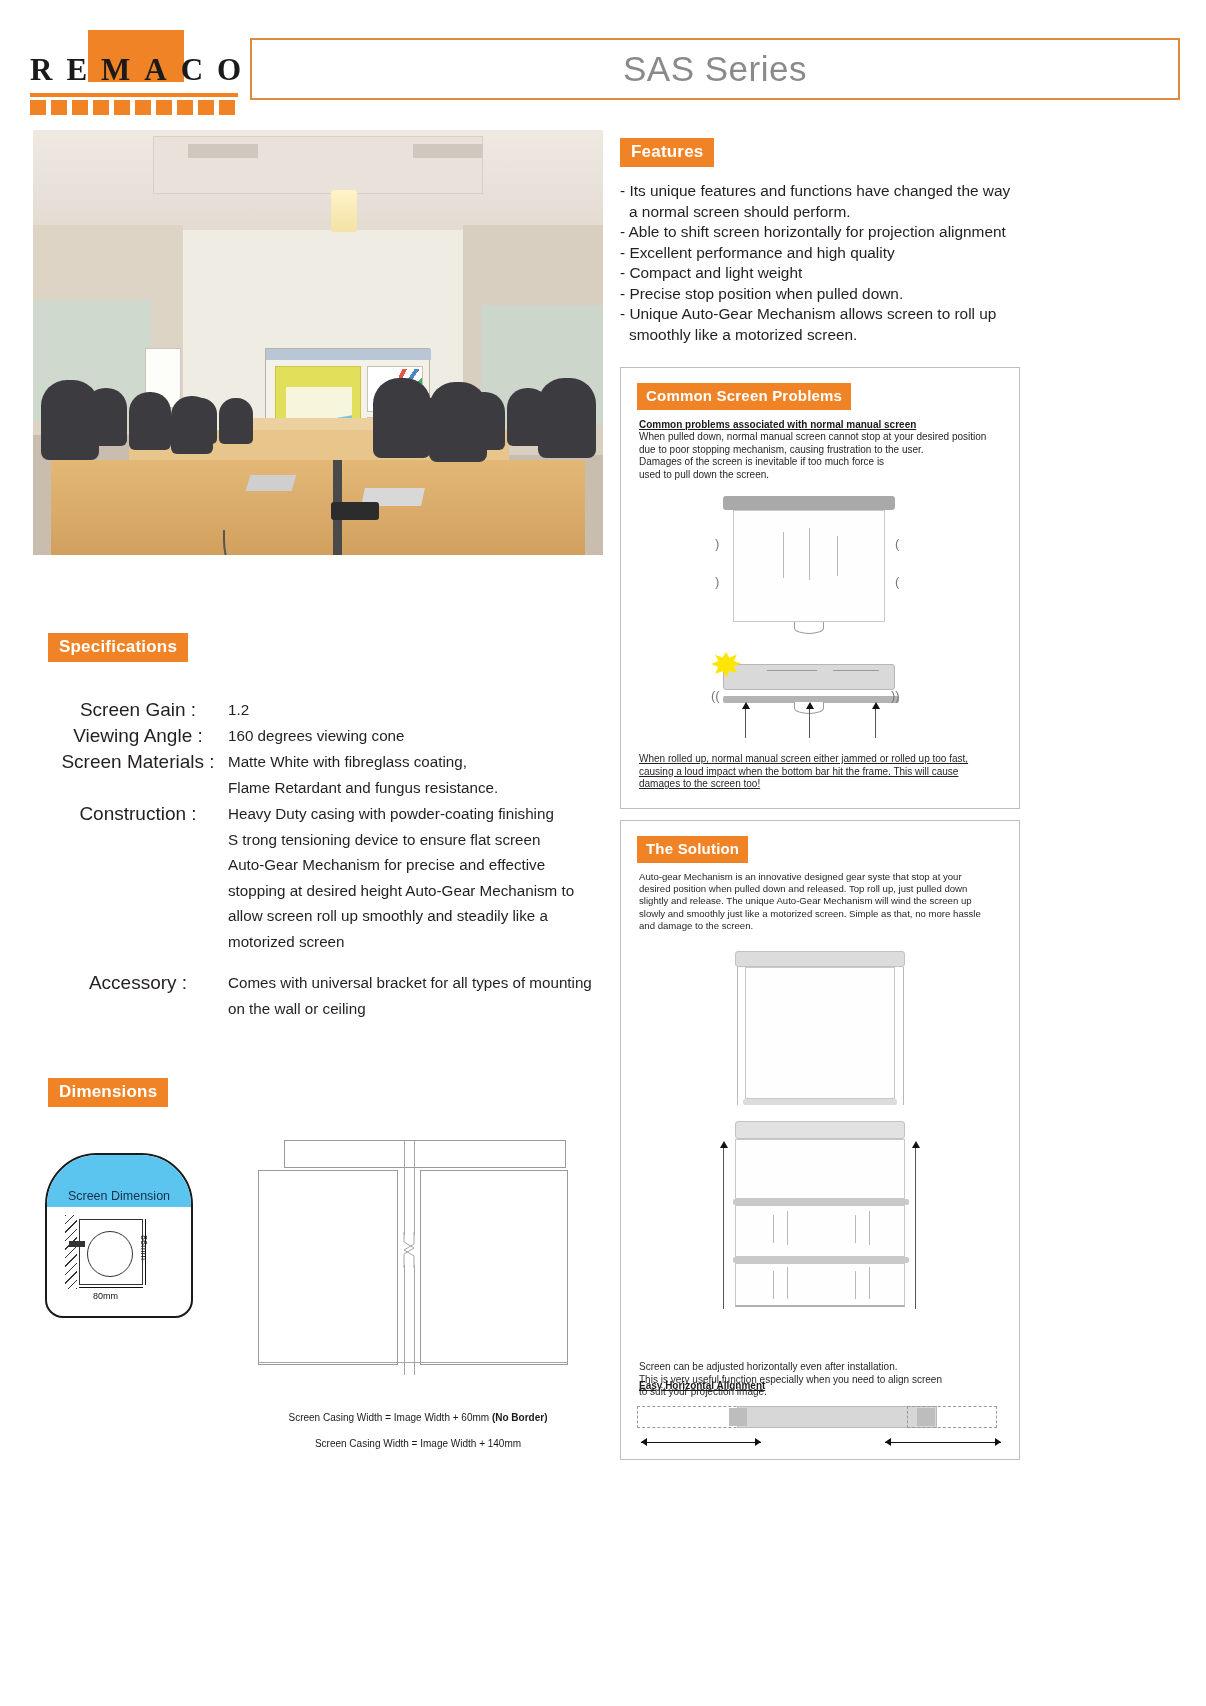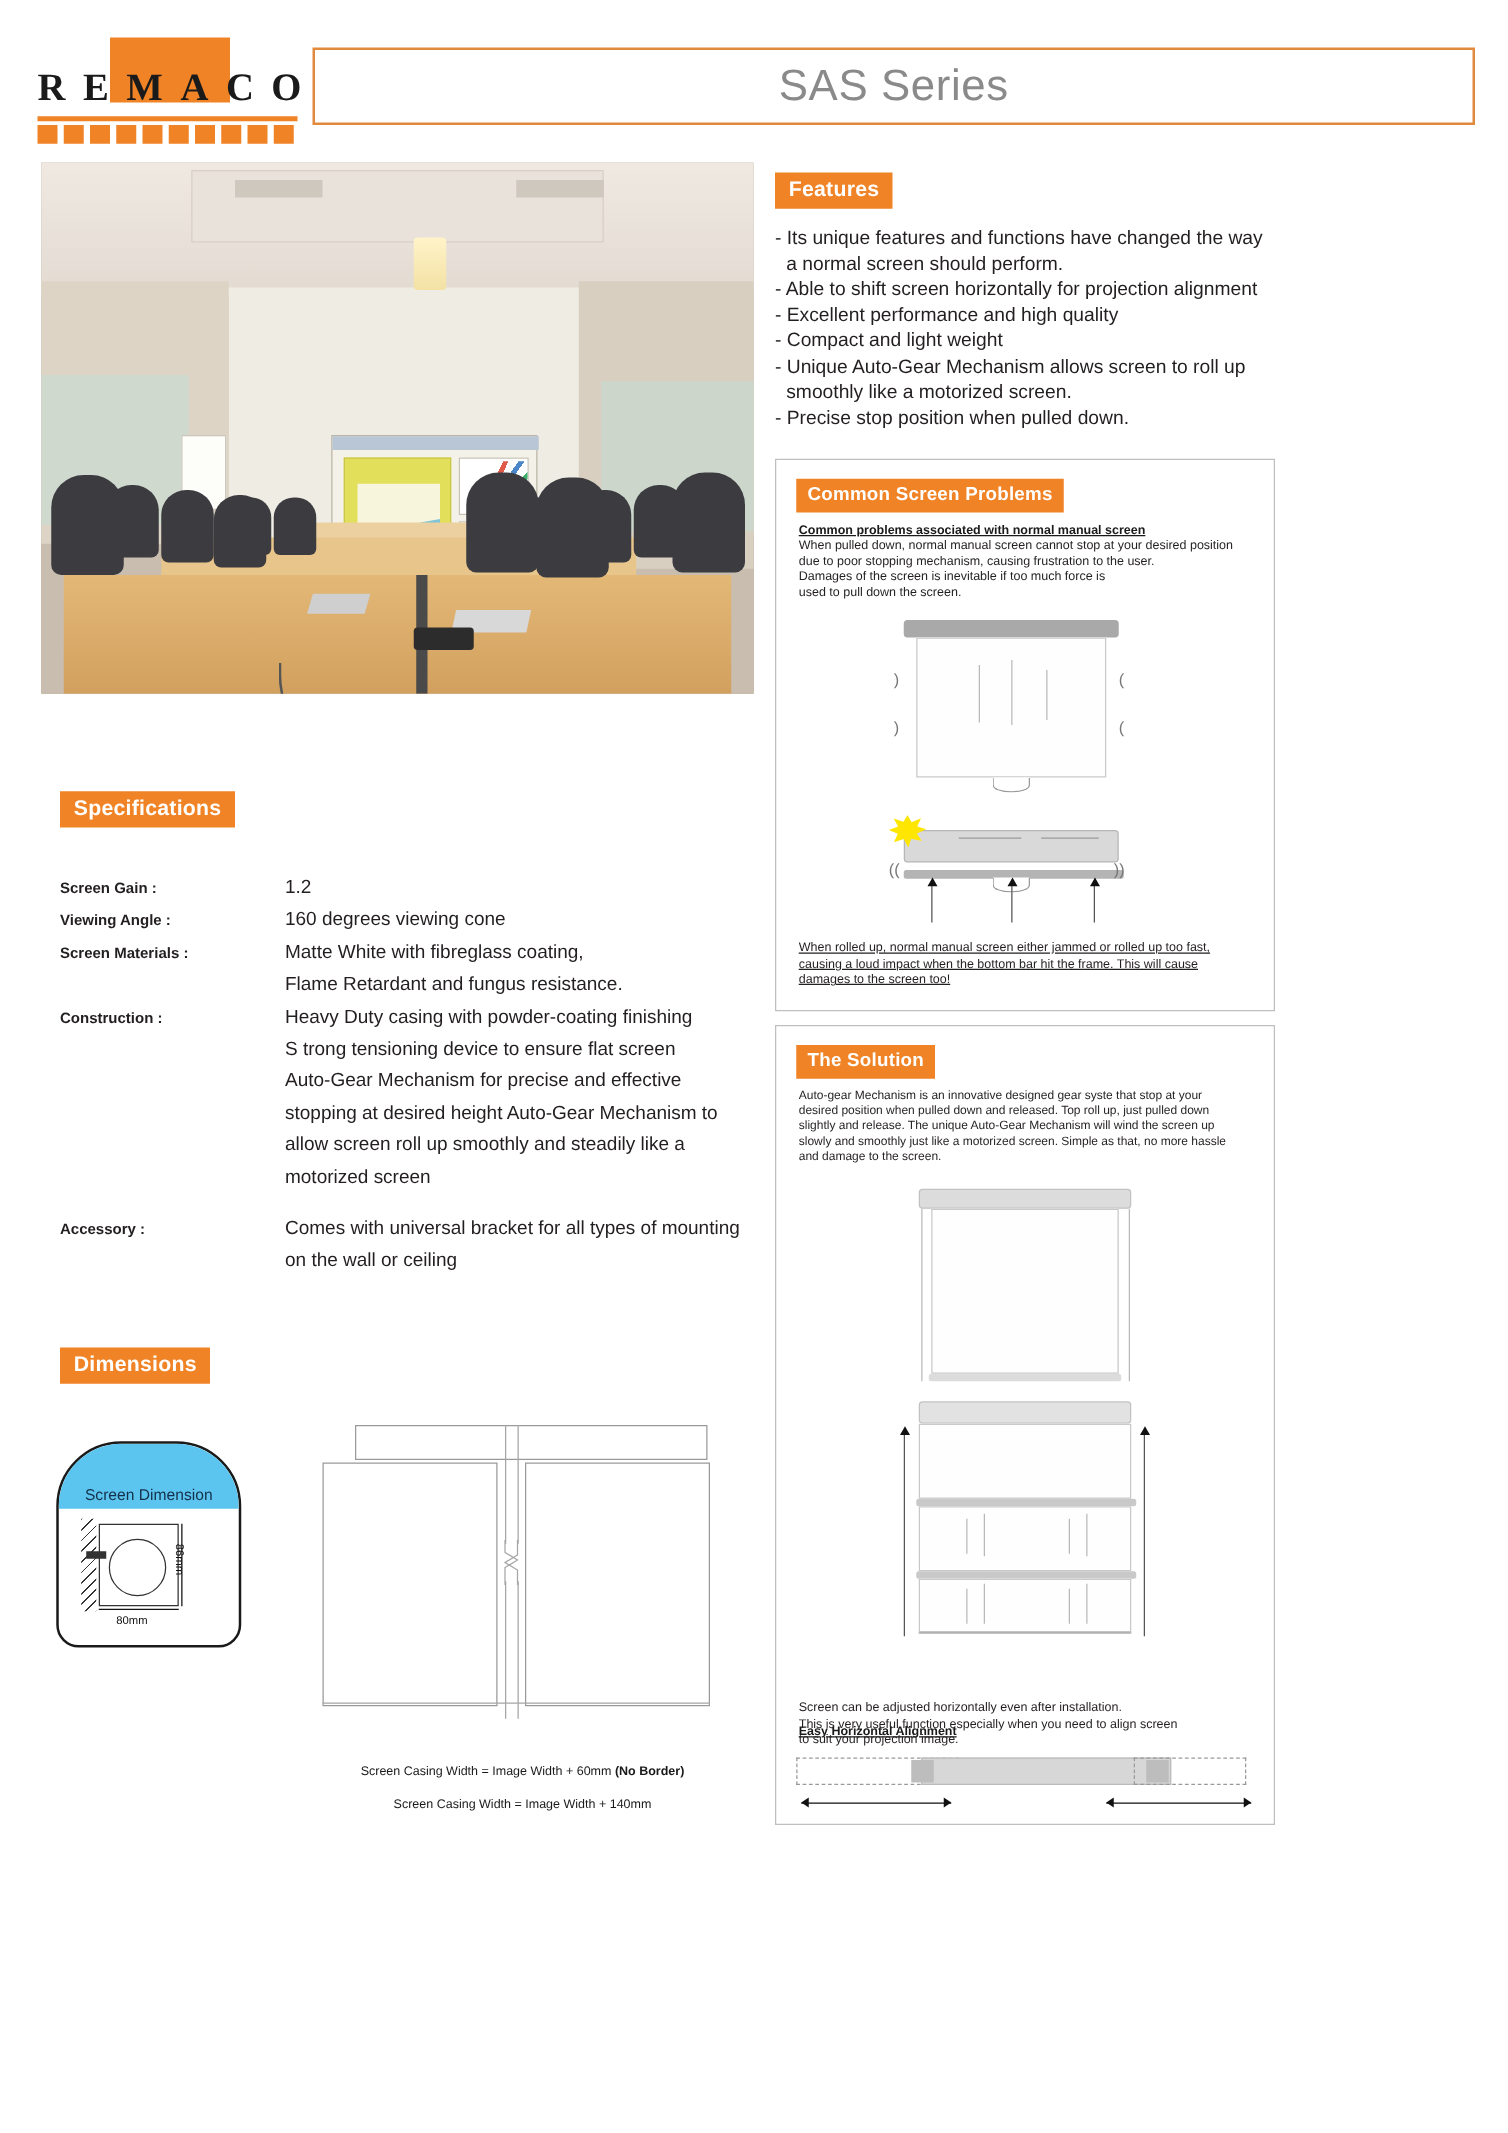--- a/index.html
+++ b/index.html
@@ -151,21 +151,21 @@
     clip-path: polygon(50% 0,61% 22%,86% 10%,76% 35%,100% 44%,75% 57%,88% 80%,60% 73%,52% 100%,40% 74%,14% 84%,24% 58%,0 46%,25% 35%,13% 11%,39% 21%);
   }
   .wavy { position:absolute; font-size:13px; color:#777; }
 
   
   .specs { position: absolute; left: 48px; top: 633px; width: 560px; }
   .specs .pill { font-size: 17px; }
   .spec-table { margin-top: 35px; width: 100%; border-collapse: collapse; }
   .spec-table td { vertical-align: top; padding: 0; }
   .spec-label {
-    text-align: left; font-weight: bold; font-size: 12px;
+    text-align: center; font-weight: normal; font-size: 19px;
     line-height: 26px; white-space: nowrap; padding-right: 1px; width: 180px;
   }
   .spec-value { font-size: 15.2px; line-height: 26px; white-space: pre-line; padding-left: 0px; }
   .spec-value.loose { line-height: 25.5px; }
 
   
   .dims { position: absolute; left: 48px; top: 1078px; width: 560px; }
 
   .dim-card {
     position: absolute; left: -3px; top: 75px; width: 148px; height: 165px;
@@ -287,23 +287,23 @@
 </div>
 
 <div class="features">
   <div class="pill">Features</div>
   <ul>
     <li>- Its unique features and functions have changed the way
   a normal screen should perform.</li>
     <li>- Able to shift screen horizontally for projection alignment</li>
     <li>- Excellent performance and high quality</li>
     <li>- Compact and light weight</li>
+    <li>- Precise stop position when pulled down.</li>
     <li>- Unique Auto-Gear Mechanism allows screen to roll up
   smoothly like a motorized screen.</li>
-    <li>- Precise stop position when pulled down.</li>
   </ul>
 </div>
 
 <div class="panel" id="panel-problems">
   <div class="pill panel-head-pill">Common Screen Problems</div>
 
   <div class="sub-head" style="left:18px; top:50px; width:365px;">Common problems associated with normal manual screen</div>
   <div class="body-sm" style="left:18px; top:63px; width:372px;">When pulled down, normal manual screen cannot stop at your desired position
 due to poor stopping mechanism, causing frustration to the user.
 Damages of the screen is inevitable if too much force is

